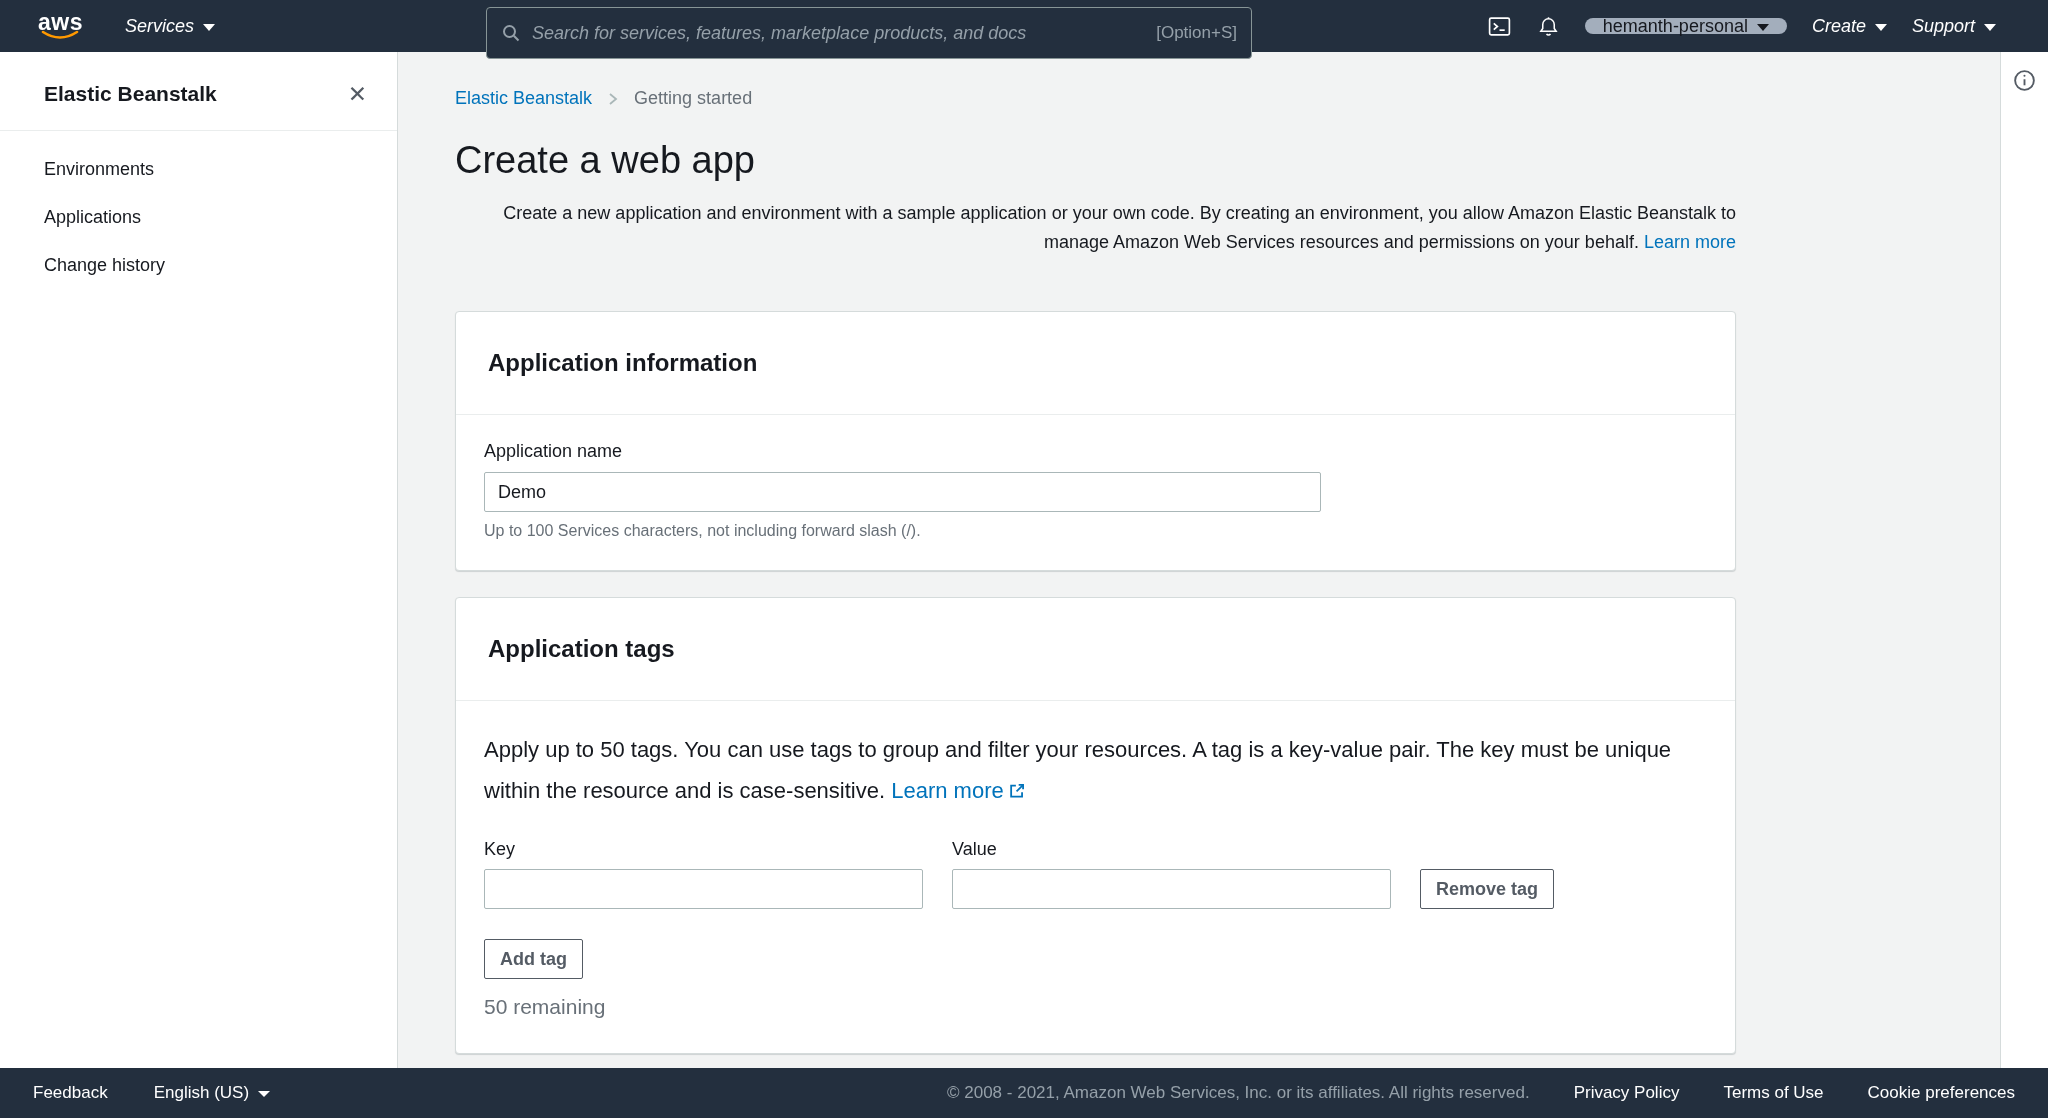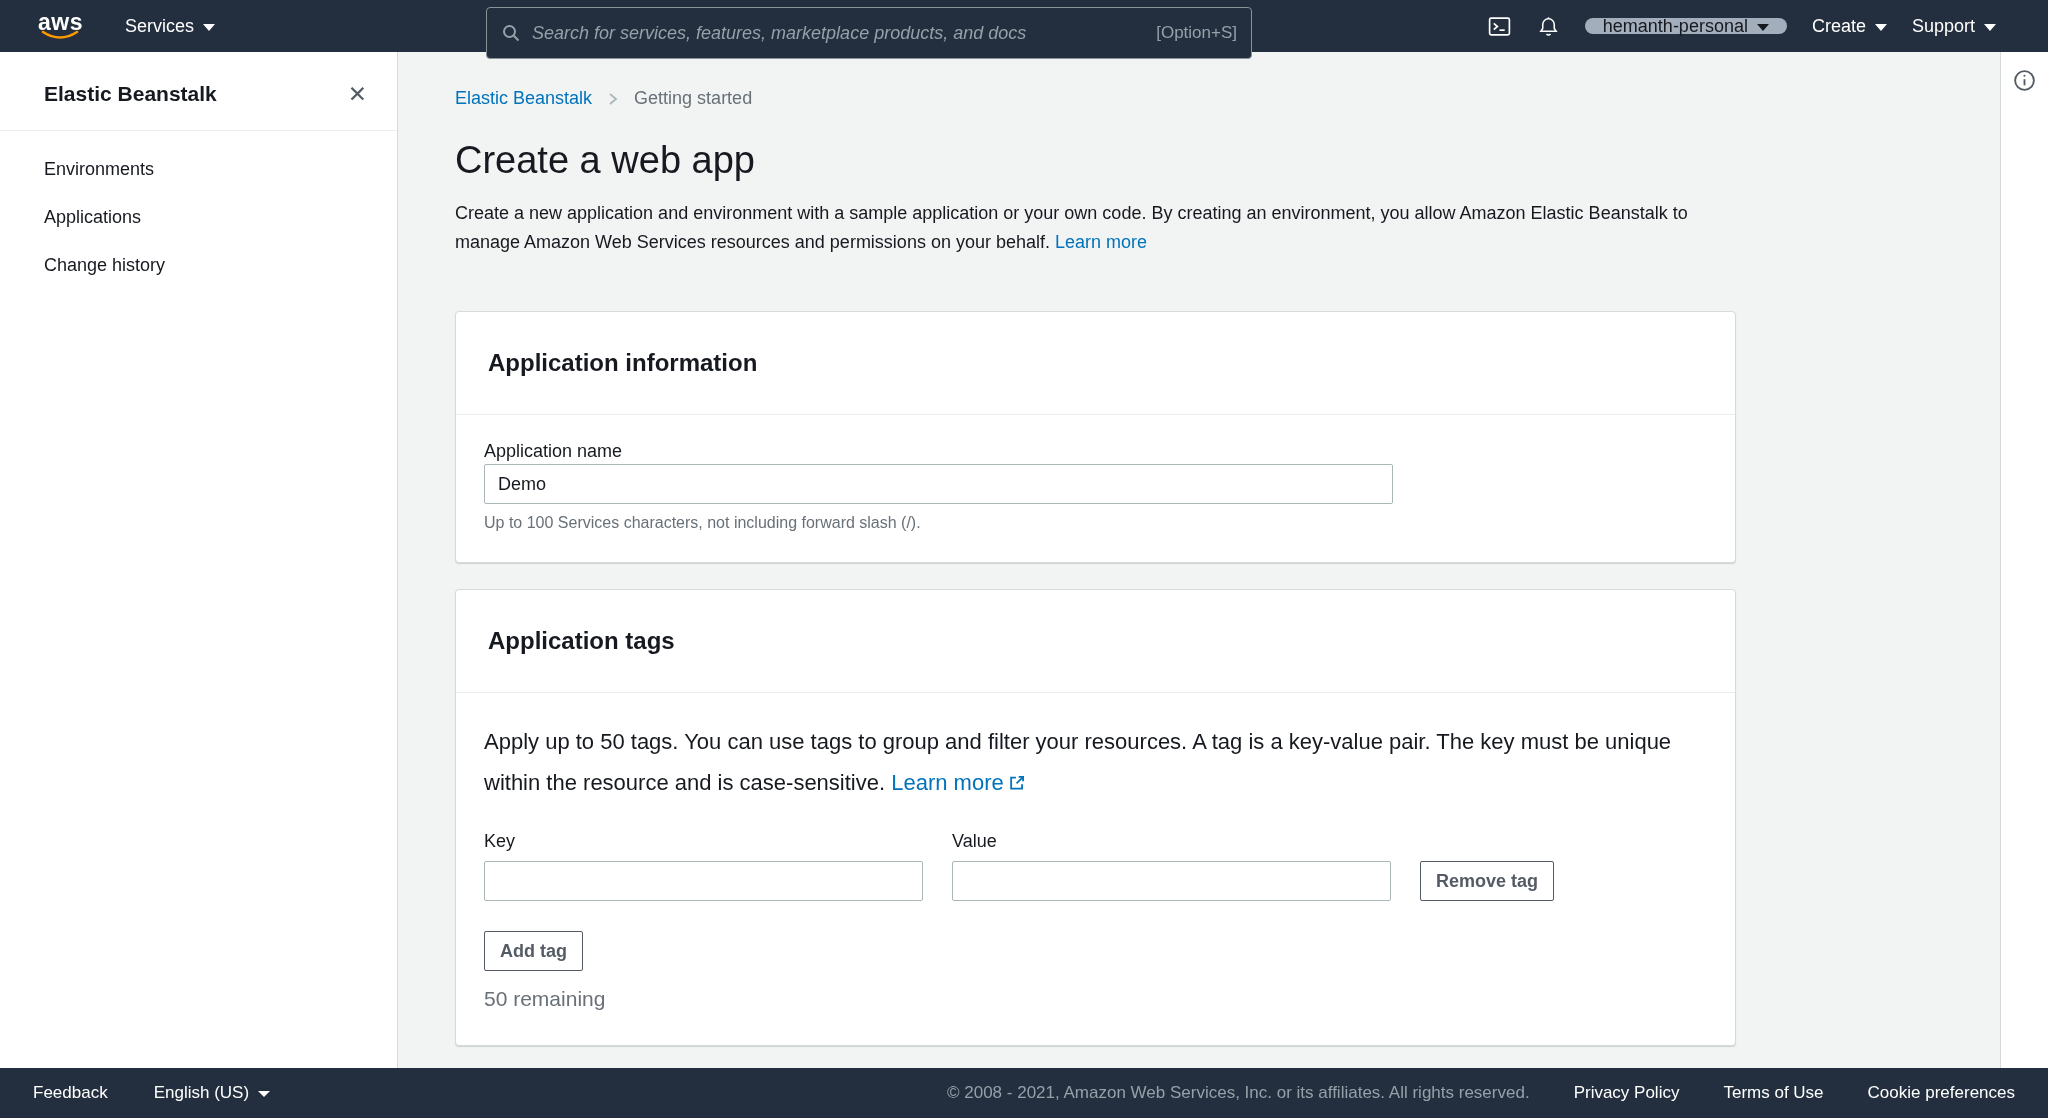--- a/index.html
+++ b/index.html
@@ -6,21 +6,21 @@
   html,body { width:2048px; height:1118px; overflow:hidden;
     font-family:"Liberation Sans", sans-serif; background:#f2f3f3; color:#16191f; }
   .app { width:2048px; height:1118px; display:flex; flex-direction:column; }
 
   
   .topnav { height:52px; background:#232f3e; display:flex; align-items:center;
     position:relative; color:#fff; flex:0 0 52px; z-index:5; }
   .aws-logo { margin-left:38px; display:flex; flex-direction:column; align-items:center; cursor:pointer; }
   .aws-word { font-weight:700; font-size:23px; line-height:20px; color:#fff; letter-spacing:0.5px; }
   .aws-smile { margin-top:-2px; }
-  .nav-item { display:flex; align-items:center; font-size:18px; color:#fff; cursor:pointer; }
+  .nav-item { display:flex; align-items:center; font-size:18px; color:#fff; cursor:pointer;font-style:italic; }
   .services { margin-left:42px; }
   .caret { display:inline-block; width:0; height:0; border-left:6px solid transparent;
     border-right:6px solid transparent; border-top:7px solid currentColor; margin-left:9px; position:relative; top:1px; }
   .nav-search { position:absolute; left:486px; top:7px; width:766px; height:52px;
     border:1px solid #879596; border-radius:4px; display:flex; align-items:center;
     padding:0 14px; gap:11px; background:#232f3e; }
   .nav-search input { flex:1; background:transparent; border:none; outline:none;
     color:#fff; font-size:18px; font-family:"Liberation Sans", sans-serif; }
   .nav-search input::placeholder { color:#95a0a9; font-style:italic; }
   .search-shortcut { color:#95a0a9; font-size:17px; white-space:nowrap; }
@@ -43,37 +43,37 @@
     margin-bottom:27px; cursor:pointer; }
 
   .main { flex:1 1 auto; background:#f2f3f3; padding:36px 0 0 57px; overflow:hidden; position:relative; }
   .content { width:1281px; }
 
   .breadcrumb { display:flex; align-items:center; gap:14px; font-size:18px; }
   .breadcrumb a { color:#0073bb; text-decoration:none; cursor:pointer; }
   .breadcrumb .current { color:#687078; }
 
   h1.page-title { margin-top:28px; font-size:38px; font-weight:500; line-height:46px; color:#16191f; }
-  .page-desc { margin-top:16px; font-size:18px; line-height:29px; color:#16191f; max-width:1290px; }
+  .page-desc { margin-top:16px; font-size:18px; line-height:29px; color:#16191f; max-width:1290px;text-align:right; }
   a.inline-link { color:#0073bb; text-decoration:none; cursor:pointer; }
   .ext-icon { display:inline-block; vertical-align:-2px; margin-left:4px; }
 
   .card { background:#fff; border:1px solid #d5dbdb; border-radius:4px;
     box-shadow:0 1px 1px rgba(0,28,36,0.15); }
   .card-1 { margin-top:54px; }
   .card-2 { margin-top:26px; }
   .card-stub { margin-top:26px; height:40px; border-radius:4px 4px 0 0; border-bottom:none; }
   .card-header { padding:36px 32px; border-bottom:1px solid #eaeded; }
   .card-header h2 { font-size:24px; font-weight:700; color:#16191f; line-height:30px; }
   .card-body { padding:26px 32px 30px 28px; }
 
   .field-label { font-size:18px; color:#16191f; display:block; }
   .text-input { height:40px; border:1px solid #aab7b8; border-radius:2px; background:#fff;
     font-size:18px; color:#16191f; padding:0 13px; font-family:"Liberation Sans", sans-serif; outline:none; }
-  .app-name-input { width:909px; margin-top:2px; }
+  .app-name-input { width:837px; margin-top:10px; }
   .helper-text { margin-top:10px; font-size:16px; color:#687078; }
 
   .tags-body { padding:28px 32px 34px 28px; }
   .tags-desc { font-size:22px; line-height:41px; color:#16191f; max-width:1195px; }
   .tag-row { display:flex; gap:29px; margin-top:26px; align-items:flex-end; }
   .tag-col { display:flex; flex-direction:column; }
   .tag-col .field-label { margin-bottom:9px; }
   .tag-input { width:439px; }
   .aws-btn { height:40px; background:#fff; border:1px solid #545b64; border-radius:2px;
     color:#545b64; font-size:18px; font-weight:700; padding:0 15px; cursor:pointer;

